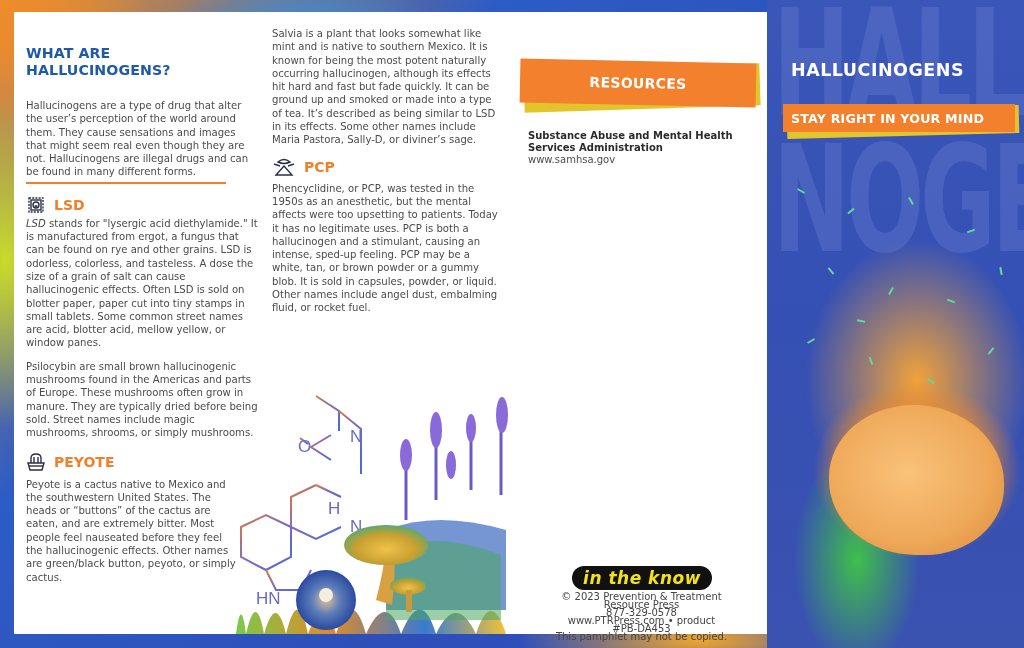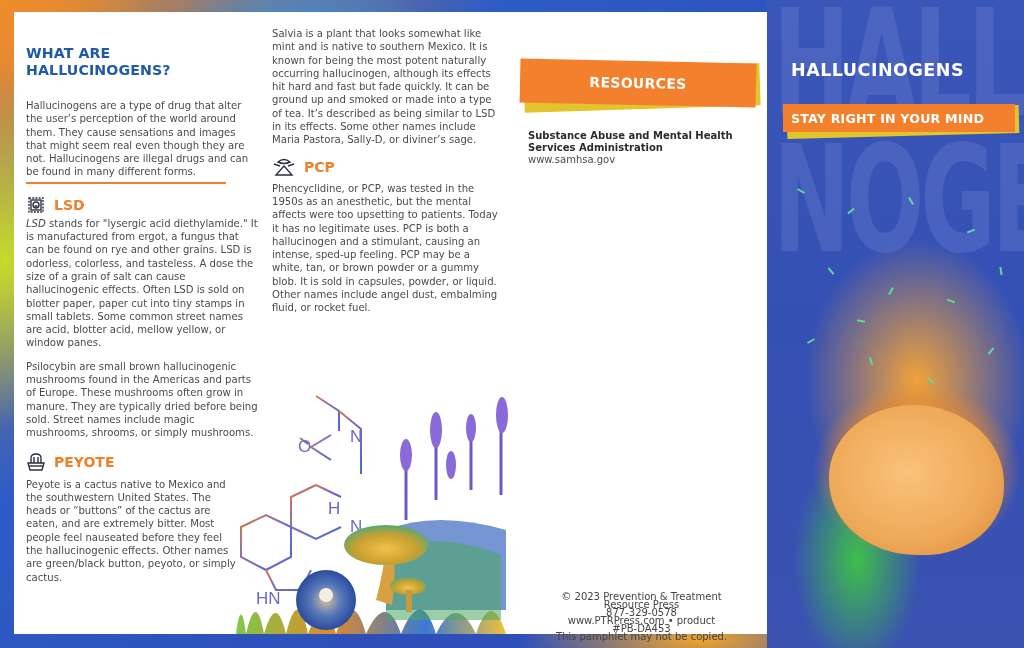--- a/index.html
+++ b/index.html
@@ -234,20 +234,23 @@
       <div class="res-orange">
         <span class="res-title">RESOURCES</span>
       </div>
     </div>
     <div style="margin-top:15px; padding-left:10px;">
       <div class="res-org">Substance Abuse and Mental Health Services Administration</div>
       <div class="res-url" style="margin-top:0;">www.samhsa.gov</div>
     </div>
   </div>
 
+  <div class="itk">
+    <span>in the know</span>
+  </div>
   <div class="copy">
     <div>© 2023 Prevention &amp; Treatment Resource Press</div>
     <div>877-329-0578</div>
     <div>www.PTRPress.com • product #PB-DA453</div>
     <div>This pamphlet may not be copied.</div>
   </div>
 </div>
 
 <div class="cover">
   <div class="ghost" style="left:6px; top:-8px;">HALLUCI</div>

